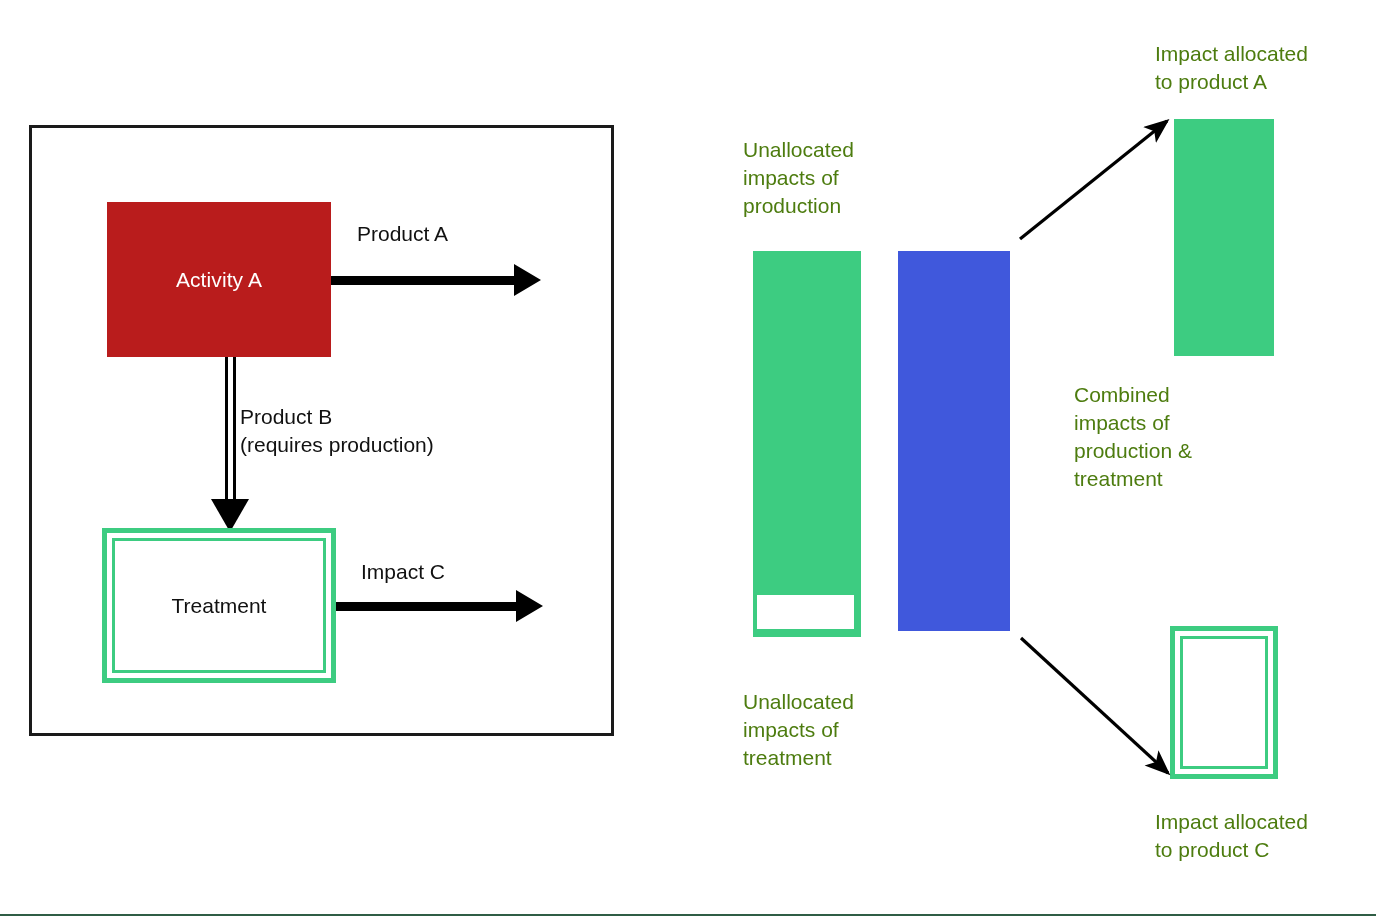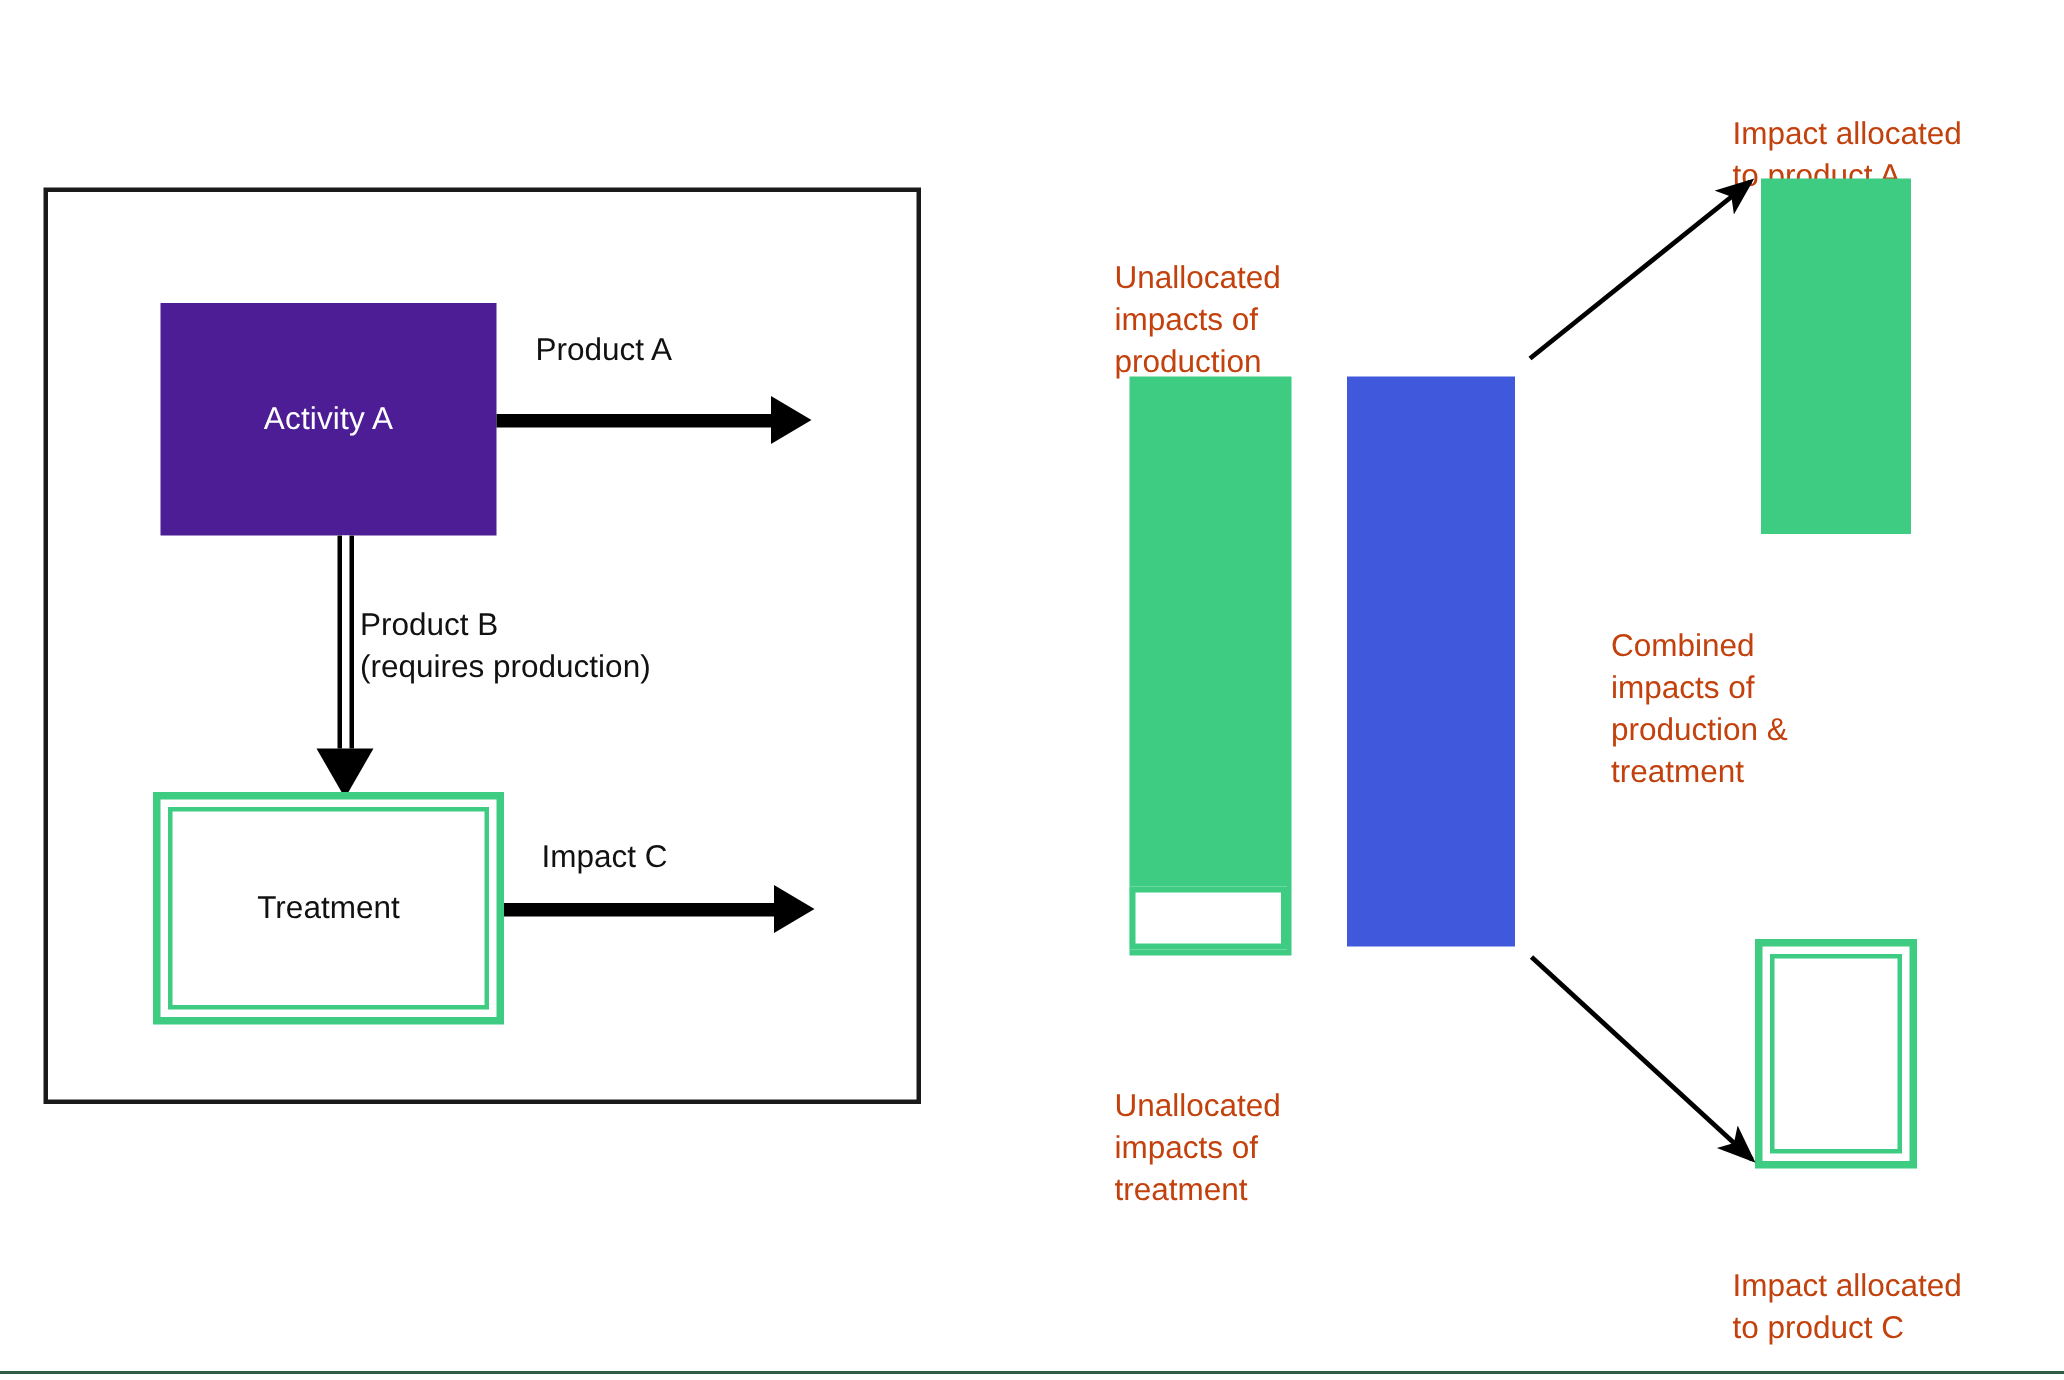--- a/index.html
+++ b/index.html
@@ -28,21 +28,21 @@
     top: 125px;
     width: 585px;
     height: 611px;
     border: 3px solid #1a1a1a;
     box-sizing: border-box;
     background: #ffffff;
   }
 
   
   .process-box {
-    background: #4c1d95;
+    background: #b91c1c;
     display: flex;
     align-items: center;
     justify-content: center;
     box-sizing: border-box;
   }
   .process-box .box-label {
     color: #ffffff;
     font-size: 21px;
     line-height: 1.2;
     letter-spacing: 0.1px;
@@ -78,23 +78,22 @@
   
   .flow-label {
     font-size: 21px;
     line-height: 1.33;
     color: #111111;
     white-space: pre-line;
   }
   .chart-label {
     font-size: 21px;
     line-height: 1.33;
-    color: #c2410c;
+    color: #4d7c0f;
     white-space: pre-line;
-    margin-top: 36px;
   }
 
   
   .solid-arrow {
     height: 30px;
     display: flex;
     align-items: center;
   }
   .solid-arrow .shaft {
     height: 9px;

